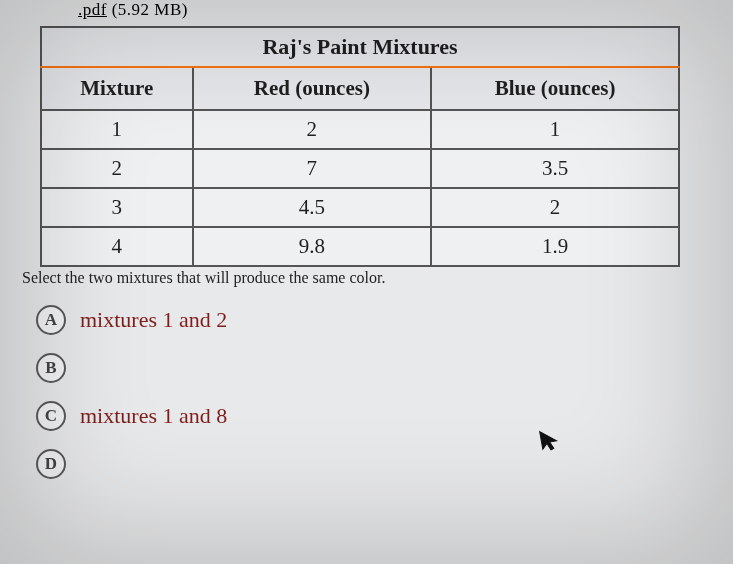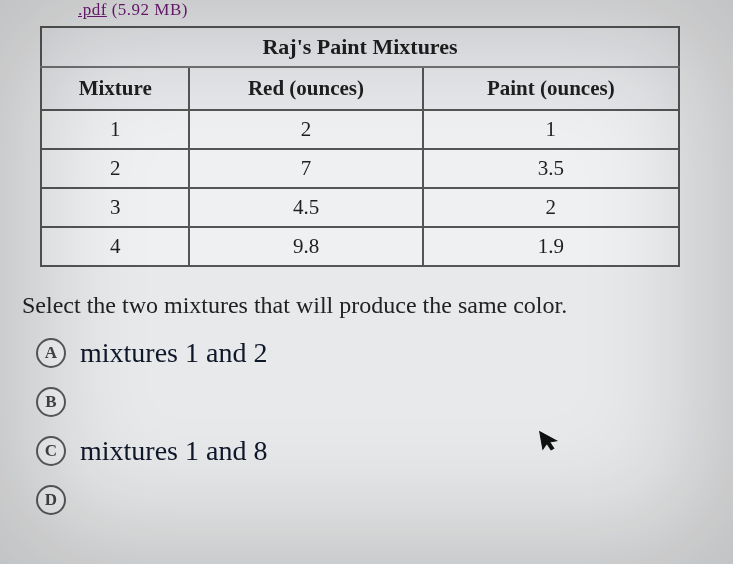--- a/index.html
+++ b/index.html
@@ -14,21 +14,21 @@
     }
     .page {
       background: #e8e9ea;
       width: 100%;
       height: 100%;
       padding: 0 18px 18px 18px;
       position: relative;
     }
     .file-label {
       font-size: 17px;
-      color: #701a75;
+      color: #000000;
       padding-left: 60px;
       margin-bottom: 6px;
       letter-spacing: 0.5px;
     }
     .file-label .pdf { text-decoration: underline; }
     table {
       border-collapse: collapse;
       width: 640px;
       margin-left: 22px;
       background: #eceef1;
@@ -38,35 +38,34 @@
       text-align: center;
       font-size: 21px;
       font-weight: 500;
       color: #1f1f1f;
     }
     th.title {
       font-weight: 700;
       font-size: 22px;
       padding: 6px 0;
       background: #e6e8eb;
-      border-bottom: 2px solid #737373;
+      border-bottom: 2px solid #f97316;
     }
     th.colhead {
       font-weight: 700;
       font-size: 21px;
       padding: 8px 0;
       background: #e6e8eb;
     }
     td {
       padding: 6px 0;
       background: #eff0f2;
     }
     .question {
-      margin-top: 22px;
-      font-size: 24px;
+      font-size: 16px;
       color: #222;
       line-height: 1.35;
       padding-left: 4px;
     }
     .options {
       margin-top: 16px;
       padding-left: 18px;
     }
     .option {
       display: flex;
@@ -83,22 +82,22 @@
       display: flex;
       align-items: center;
       justify-content: center;
       font-size: 17px;
       font-weight: 600;
       color: #444;
       background: #f2f3f5;
       flex-shrink: 0;
     }
     .opt-label {
-      font-size: 28px;
-      color: #0f172a;
+      font-size: 22px;
+      color: #7f1d1d;
     }
     .cursor {
       position: absolute;
       left: 540px;
       top: 428px;
       font-size: 22px;
       color: #111;
       transform: rotate(-10deg);
       pointer-events: none;
     }
@@ -119,21 +118,21 @@
   </div>
 
   <table>
     <thead>
       <tr>
         <th class="title" colspan="3">Raj's Paint Mixtures</th>
       </tr>
       <tr>
         <th class="colhead">Mixture</th>
         <th class="colhead">Red (ounces)</th>
-        <th class="colhead">Paint (ounces)</th>
+        <th class="colhead">Blue (ounces)</th>
       </tr>
     </thead>
     <tbody>
       <tr>
         <td>1</td>
         <td>2</td>
         <td>1</td>
       </tr>
       <tr>
         <td>2</td>

